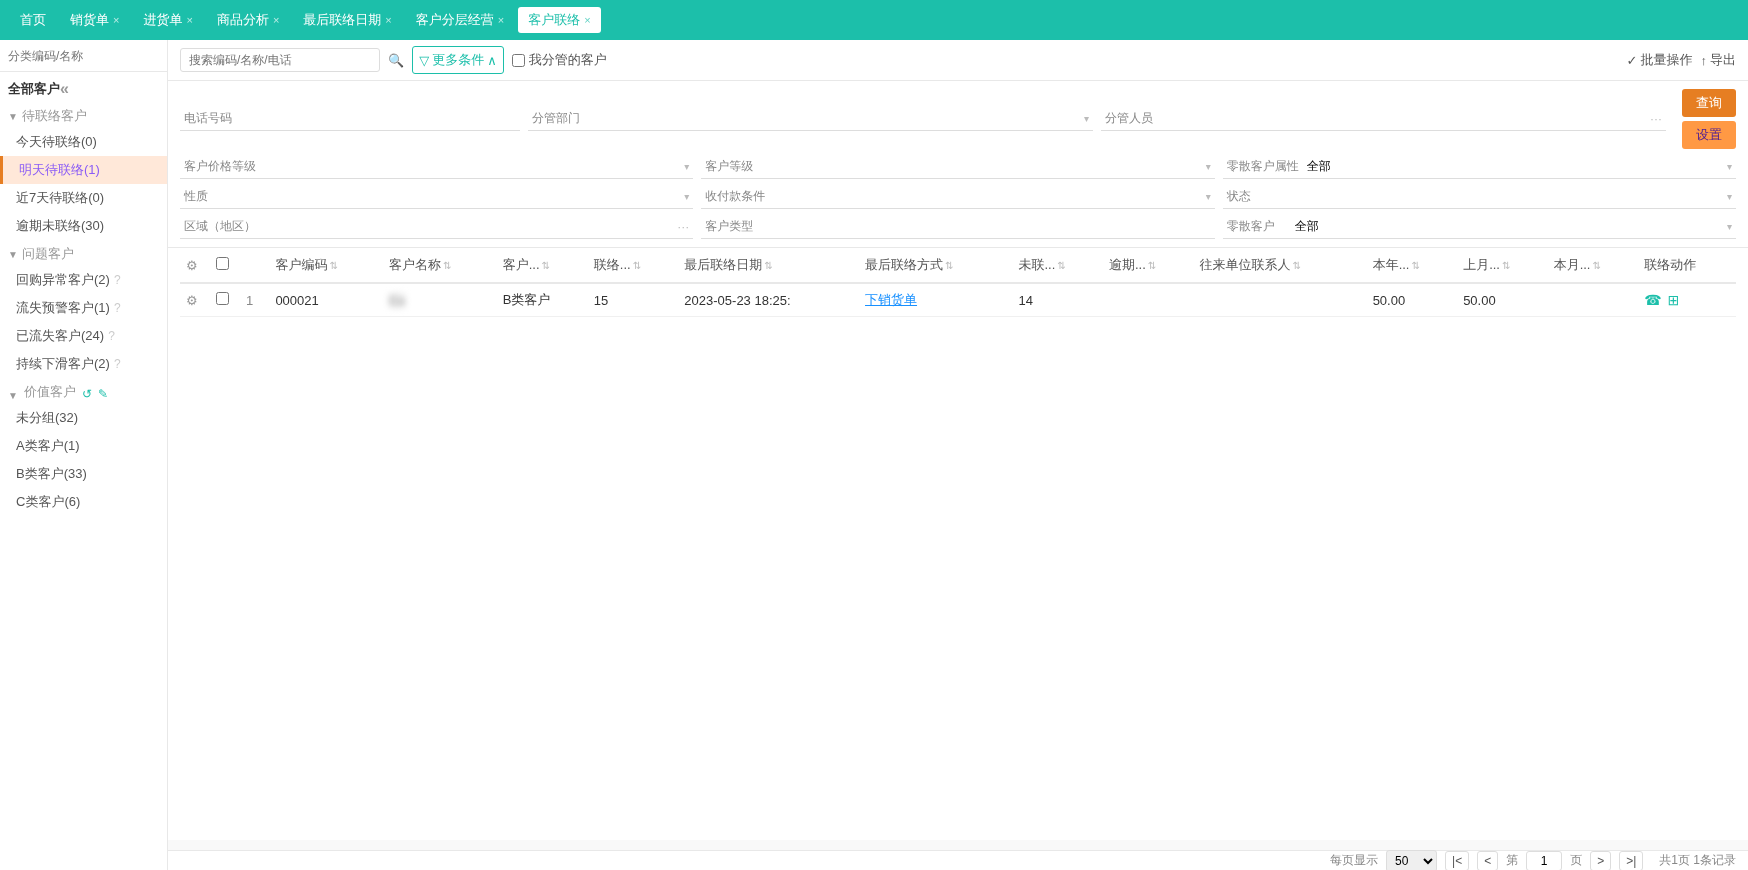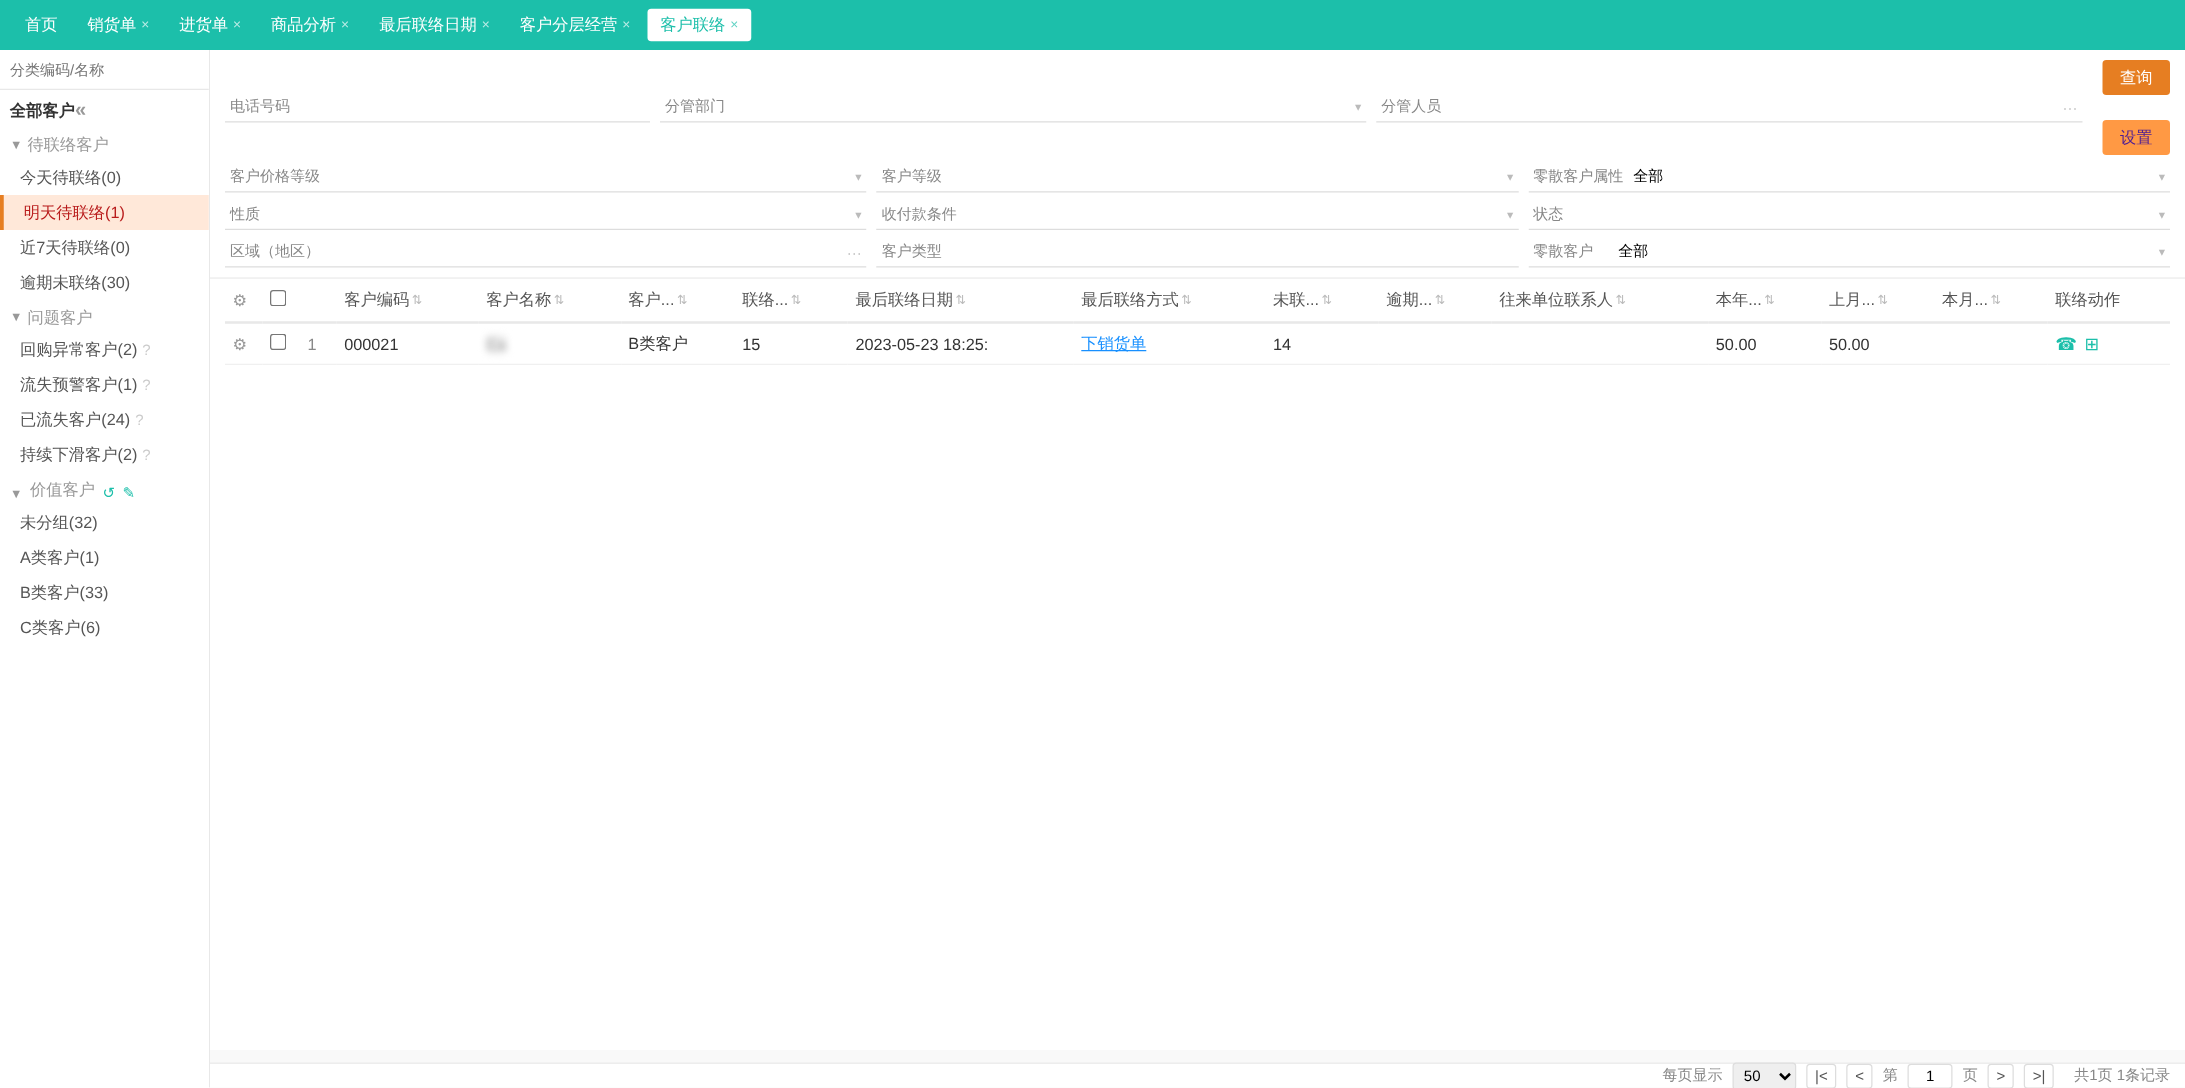--- a/index.html
+++ b/index.html
@@ -81,21 +81,21 @@
     }
     .sidebar-item {
       padding: 5px 8px 5px 16px;
       cursor: pointer;
       color: #555;
       font-size: 12px;
       display: flex;
       align-items: center;
       gap: 4px;
     }
-    .sidebar-item.active { background: #ffe8d9; color: #b91c1c; border-left: 3px solid #e67e22; }
+    .sidebar-item.active { background: #ffe8d9; color: #8b5cf6; border-left: 3px solid #e67e22; }
     .sidebar-item .help-icon { color: #ccc; font-size: 12px; }
 
     
     .content-area {
       flex: 1;
       display: flex;
       flex-direction: column;
       overflow: hidden;
     }
 
@@ -205,21 +205,21 @@
       font-size: 12px;
       cursor: pointer;
     }
     .adv-field-select {
       color: #888;
       font-size: 12px;
     }
     .adv-action-btns {
       display: flex;
       flex-direction: column;
-      gap: 20px;
+      gap: 4px;
       margin-left: 8px;
       justify-content: center;
     }
     .btn-query {
       background: #e67e22;
       color: #fff;
       border: none;
       border-radius: 3px;
       padding: 5px 14px;
       cursor: pointer;
@@ -437,20 +437,43 @@
     <div class="sidebar-item">
       <span>B类客户(33)</span>
     </div>
     <div class="sidebar-item">
       <span>C类客户(6)</span>
     </div>
   </div>
 
   <div class="content-area">
 
+    <div class="filter-bar">
+      <input class="filter-search-input" type="text" placeholder="搜索编码/名称/电话" style="">
+      <span style="color:#1cbfaa;cursor:pointer;">🔍</span>
+      <div class="filter-btn">
+        <span style="color:#1cbfaa;">▽</span>
+        <span>更多条件</span>
+        <span>∧</span>
+      </div>
+      <label class="filter-checkbox-label">
+        <input type="checkbox" style="">
+        <span>我分管的客户</span>
+      </label>
+      <div class="filter-right">
+        <div class="batch-btn">
+          <span style="color:#555;">✓</span>
+          <span>批量操作</span>
+        </div>
+        <div class="export-btn">
+          <span style="color:#555;">↑</span>
+          <span>导出</span>
+        </div>
+      </div>
+    </div>
 
     <div class="adv-filter">
 
       <div class="adv-filter-row">
         <div class="adv-field" style="max-width:340px;">
           <span class="adv-field-label">电话号码</span>
           <input class="adv-field-input" type="text" style="">
         </div>
         <div class="adv-field">
           <span class="adv-field-label">分管部门</span>

